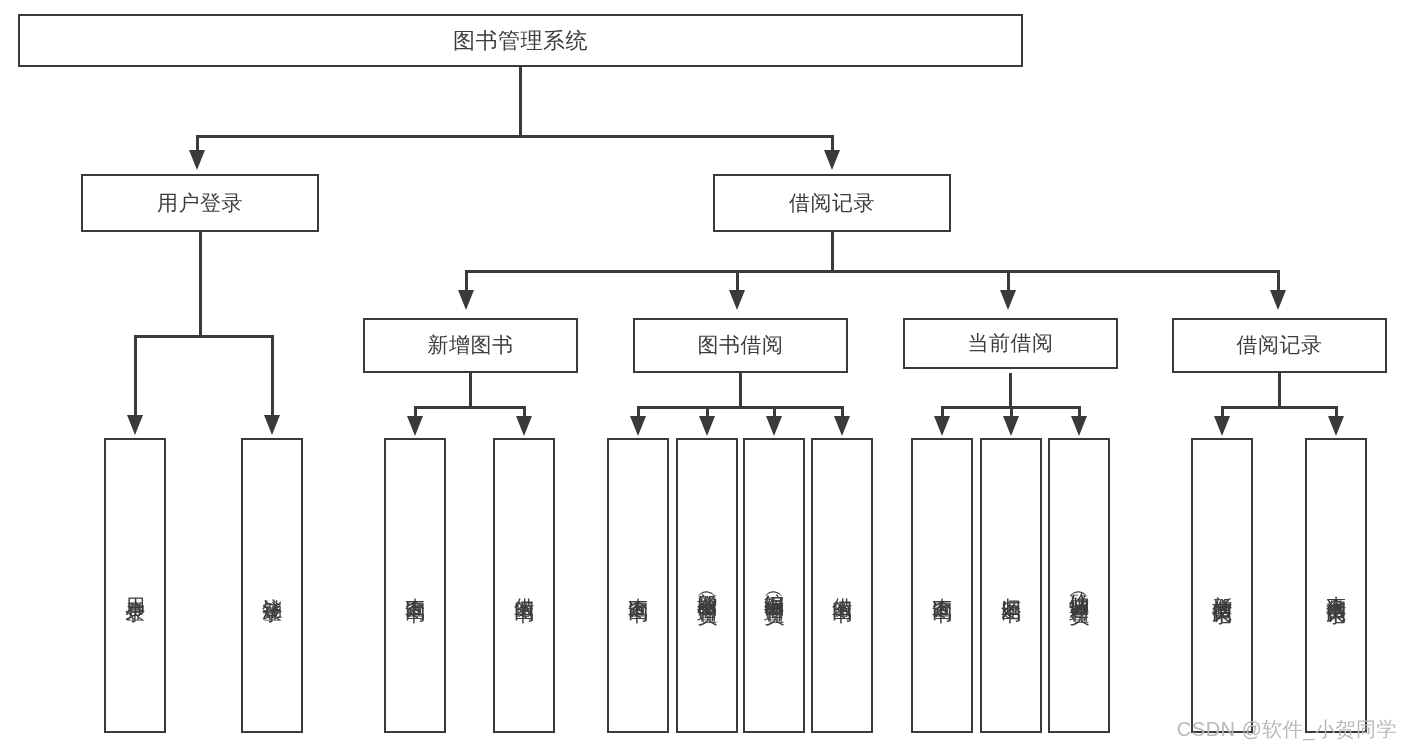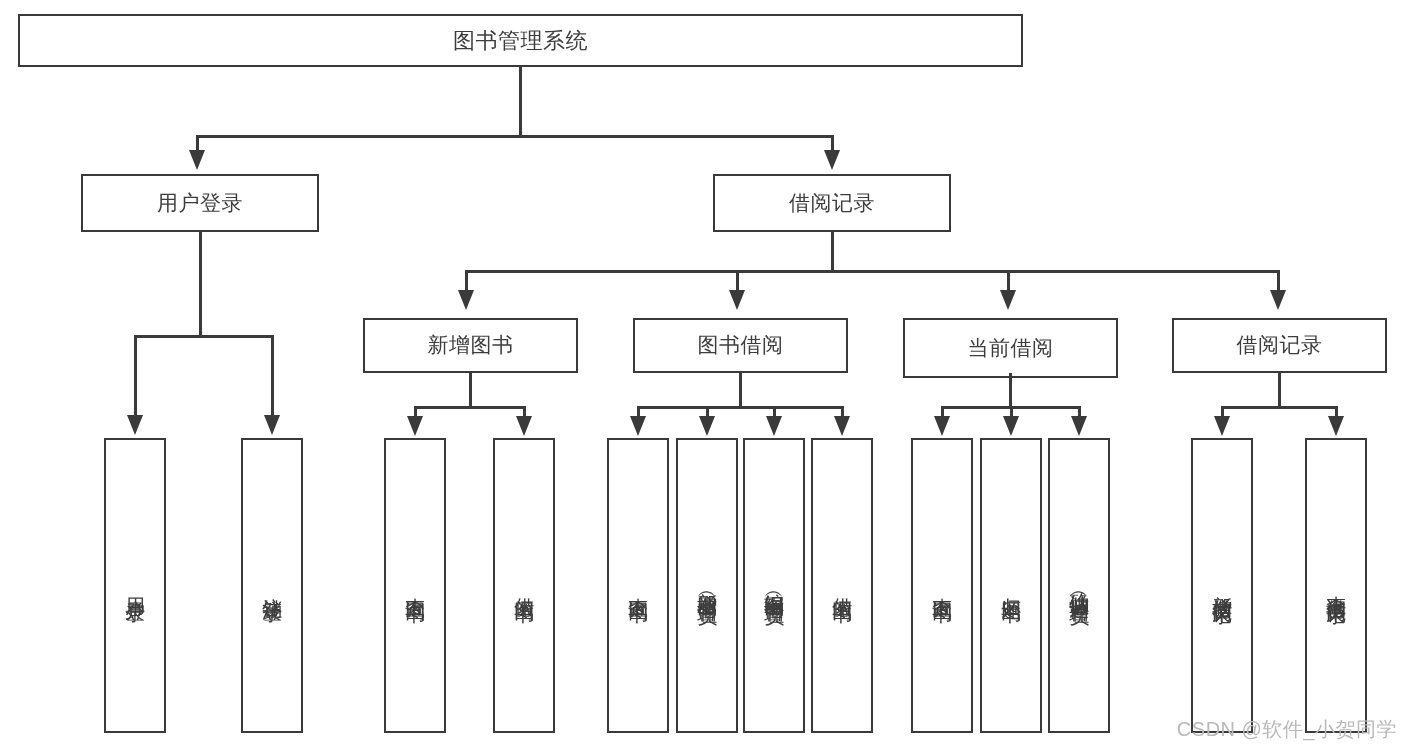--- a/index.html
+++ b/index.html
@@ -115,21 +115,21 @@
   <div class="arw" style="left:1000px;top:290px;"></div>
   <div class="ln v" style="left:1277px;top:270px;height:22px;"></div>
   <div class="arw" style="left:1270px;top:290px;"></div>
 
   <div class="node" style="left:363px;top:318px;width:215px;height:55px;">
     <span class="lbl">新增图书</span>
   </div>
   <div class="node" style="left:633px;top:318px;width:215px;height:55px;">
     <span class="lbl">图书借阅</span>
   </div>
-  <div class="node" style="left:903px;top:318px;width:215px;height:60px;">
+  <div class="node" style="left:903px;top:318px;width:215px;height:51px;">
     <span class="lbl">当前借阅</span>
   </div>
   <div class="node" style="left:1172px;top:318px;width:215px;height:55px;">
     <span class="lbl">借阅记录</span>
   </div>
 
   <div class="ln v" style="left:469px;top:373px;height:35px;"></div>
   <div class="ln h" style="left:414px;top:406px;width:112px;"></div>
   <div class="ln v" style="left:414px;top:406px;height:14px;"></div>
   <div class="arw" style="left:407px;top:416px;"></div>

